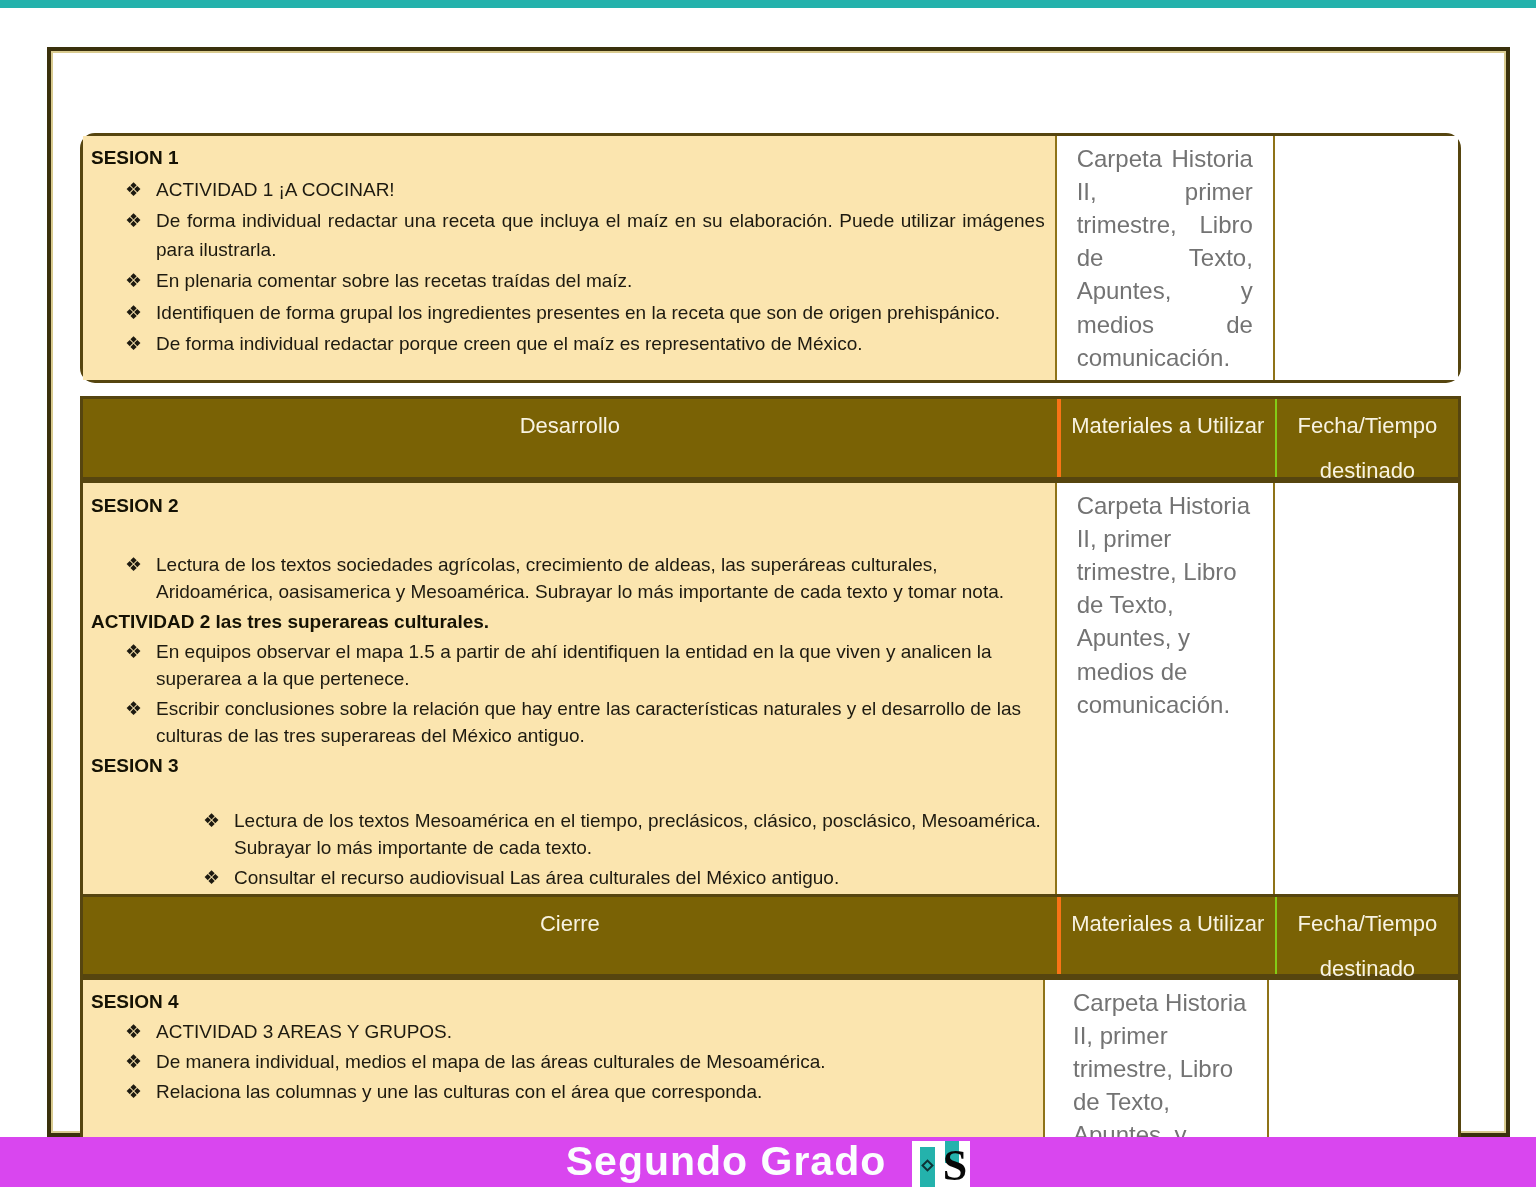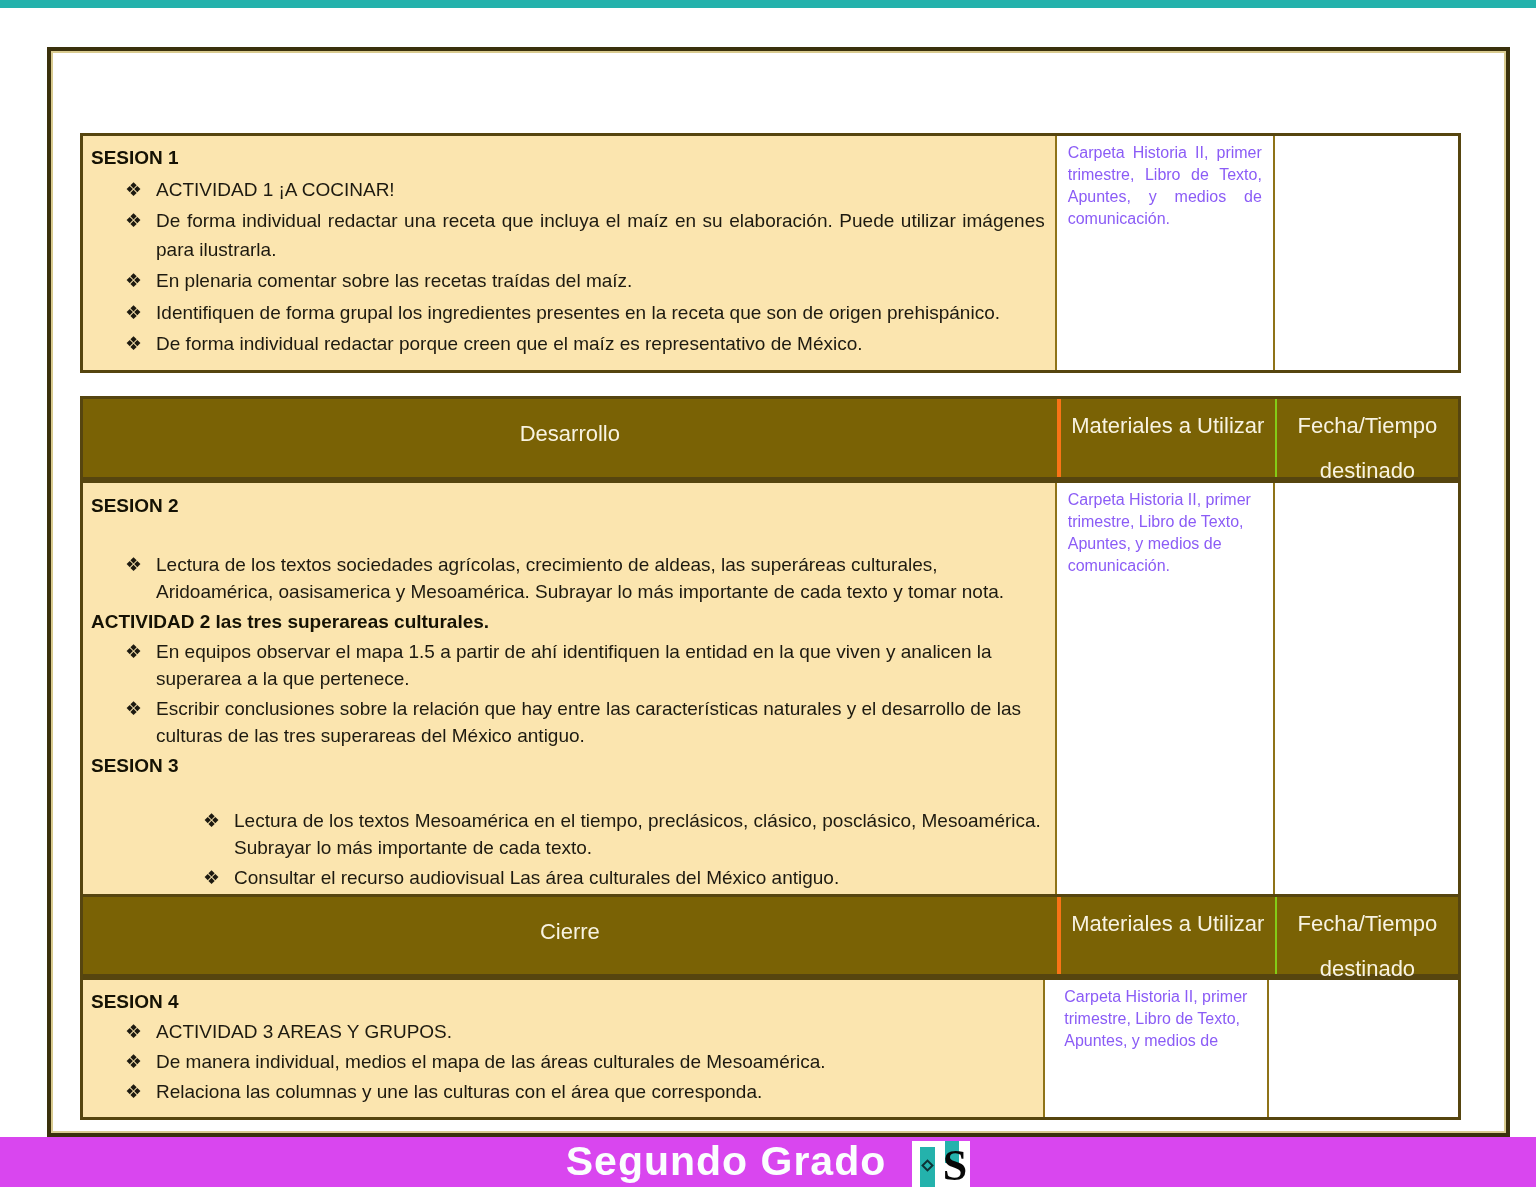--- a/index.html
+++ b/index.html
@@ -6,27 +6,27 @@
   body { margin: 0; background: #ffffff; font-family: "Liberation Sans", sans-serif; }
   .canvas { position: relative; width: 1536px; height: 1187px; background: #ffffff; overflow: hidden; }
 
   .top-strip { position: absolute; left: 0; top: 0; width: 1536px; height: 8px; background: #24b2ac; }
   .page-frame { position: absolute; left: 47px; top: 47px; width: 1463px; height: 1090px;
                 border: 4px solid #3a310c; box-shadow: inset 0 0 0 2px #d9cb90; background: transparent; }
 
   .tbl { position: absolute; left: 80px; width: 1381px; display: flex; border: 3px solid #56450f; background: #ffffff; }
   .col1 { width: 978px; background: #fbe5af; border-right: 2px solid #8f7318; padding: 8px 10px 8px 8px;
           font-size: 19px; line-height: 1.5; color: #1d1a10; }
-  .col2 { width: 219px; background: #ffffff; border-right: 2px solid #8f7318; padding: 6px 11px;
-          font-size: 16px; line-height: 1.38; color: #8b5cf6; }
+  .col2 { width: 219px; background: #ffffff; border-right: 2px solid #8f7318; padding: 6px 20px;
+          font-size: 24px; line-height: 1.38; color: #737373; }
   .col3 { width: 184px; background: #ffffff; }
 
   .hdr { position: absolute; left: 80px; width: 1381px; display: flex; border: 3px solid #56450f;
          background: #7a6205; color: #f8f3e2; font-size: 22px; line-height: 2.05; text-align: center; }
-  .hdr .hc1 { width: 978px; padding-top: 12px; }
+  .hdr .hc1 { width: 978px; padding-top: 4px; }
   .hdr .hc2 { width: 219px; padding-top: 4px; border-left: 4px solid #f97316; }
   .hdr .hc3 { width: 184px; padding-top: 4px; border-left: 2px solid #84cc16; }
 
   .h  { font-weight: bold; color: #151204; margin-bottom: 3px; }
   .b  { display: flex; gap: 14px; padding-left: 34px; margin-bottom: 3px; }
   .b .bu { flex: 0 0 auto; color: #1d1a10; }
   .b .tx { flex: 1 1 auto; }
   .b.bold .tx { font-weight: normal; }
   .b.i2 { padding-left: 112px; }
   .b .tx.just { text-align: justify; }
@@ -47,21 +47,21 @@
                     font-weight: bold; font-size: 44px; line-height: 0.95; color: #070707; }
 </style>
 </head>
 <body>
 
 <div class="canvas">
 
   <div class="top-strip"></div>
   <div class="page-frame"></div>
 
-  <div class="tbl" style="top:133px; min-height:214px;">
+  <div class="tbl" style="top:133px; min-height:214px;border-radius:15px;">
     <div class="col1">
       <div class="h">SESION 1</div>
       <div class="b bold">
         <span class="bu">❖</span>
         <span class="tx">ACTIVIDAD 1 ¡A COCINAR!</span>
       </div>
       <div class="b">
         <span class="bu">❖</span>
         <span class="tx just">De forma individual redactar una receta que incluya el maíz en su elaboración. Puede utilizar imágenes para ilustrarla.</span>
       </div>

